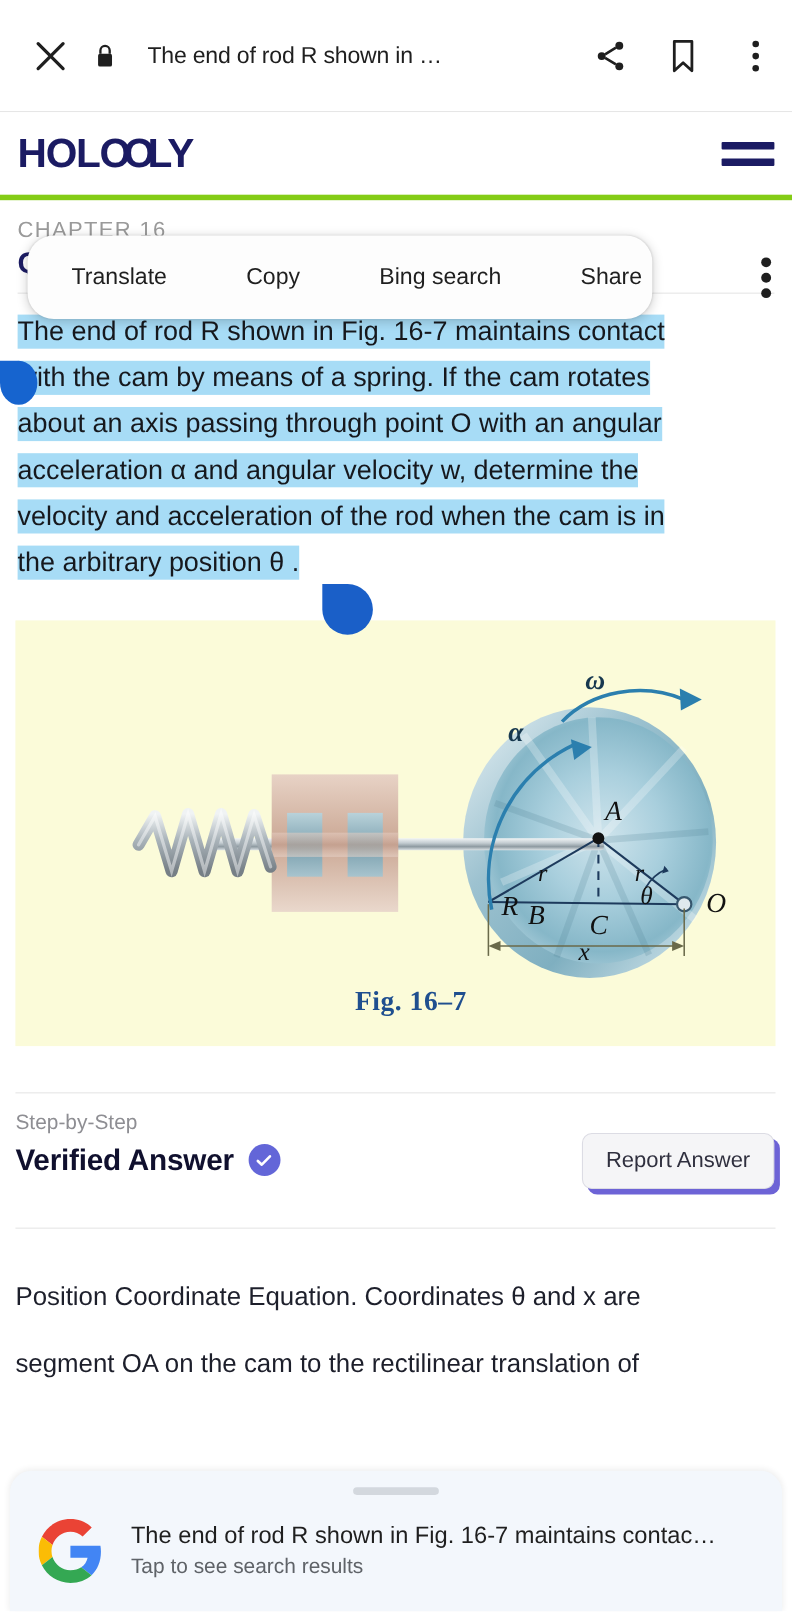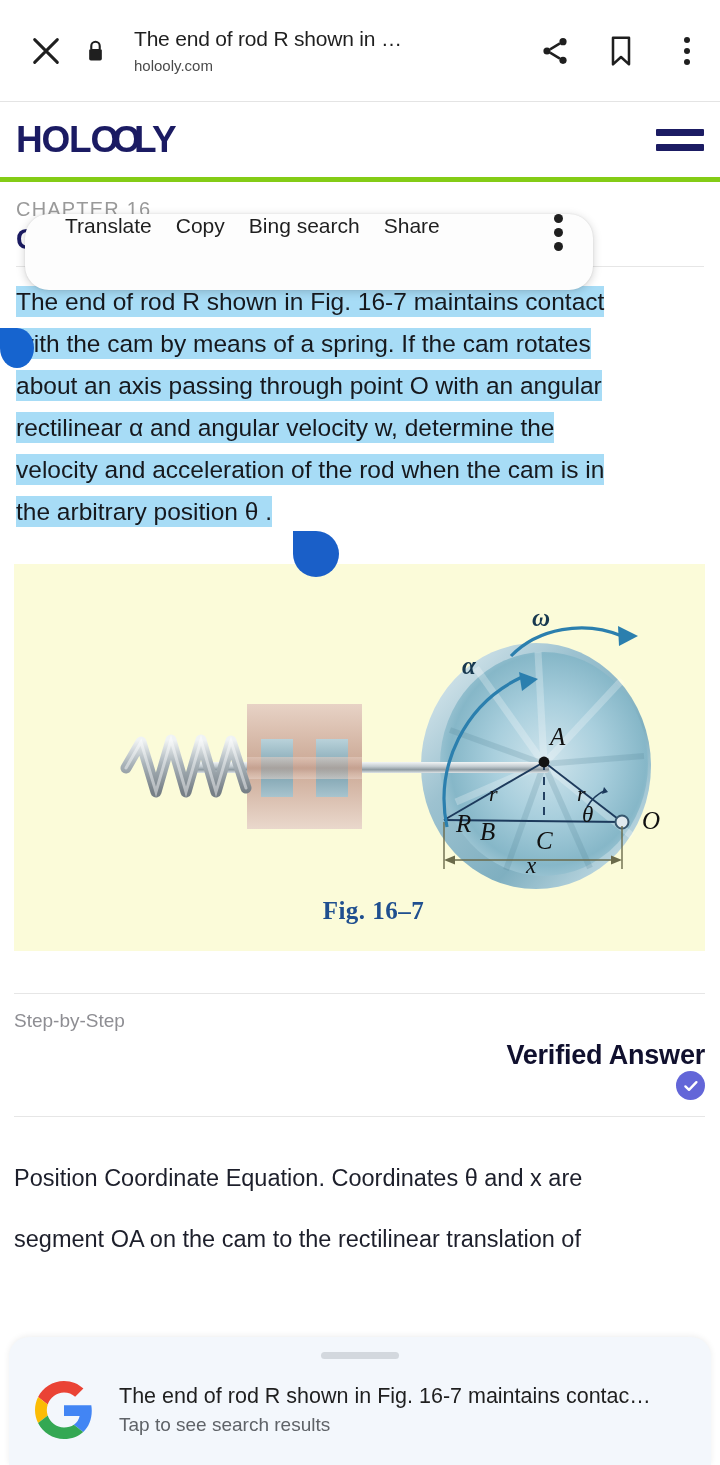--- a/index.html
+++ b/index.html
@@ -74,21 +74,21 @@
   .sel-handle-right {
     position:absolute; left:293px; top:531px; width:46px; height:46px;
     background:#1a5fc8; border-radius:0 50% 50% 50%; z-index:6;
   }
 
   
   .ctx-menu {
     position:absolute; left:25px; top:214px; width:568px; height:76px;
     background:#fdfdfd; border-radius:24px;
     box-shadow:0 2px 10px rgba(0,0,0,0.18), 0 0 2px rgba(0,0,0,0.10);
-    display:flex; align-items:flex-start; z-index:20;
+    display:flex; align-items:center; z-index:20;gap:48px;
   }
   .ctx-item {
     font-size:21px; color:#1f1f1f; padding:0 12px; white-space:nowrap;
   }
   .ctx-item:first-child { margin-left:28px; }
   .ctx-gap { flex:1; }
   .ctx-more { margin-right:30px; }
   .ctx-more .dots-v i { width:9px; height:9px; }
 
   
@@ -99,21 +99,21 @@
   .fig-caption {
     position:absolute; left:0; right:0; bottom:26px; text-align:center;
     font-family:"Liberation Serif", serif; font-weight:bold;
     font-size:25px; color:#1f4f8f; letter-spacing:0.5px;margin-left:28px;
   }
 
   
   .va-sep { position:absolute; left:14px; top:993px; width:691px; height:1px; background:#e6e6e6; }
   .va-block { position:absolute; left:14px; top:1008px; width:691px; height:95px; }
   .va-small { font-size:19px; color:#8e8e93; line-height:26px; }
-  .va-row { display:flex; align-items:flex-end; margin-top:6px;flex-direction:column; }
+  .va-row { display:flex; align-items:flex-start; margin-top:6px; }
   .va-title { font-size:27px; font-weight:bold; color:#10102e; letter-spacing:-0.2px; }
   .va-badge {
     width:29px; height:29px; border-radius:50%; background:#6366d8;
     margin-left:13px; display:flex; align-items:center; justify-content:center;
   }
   .report-btn {
     position:absolute; right:1px; top:22px;
     background:#f5f5f7; border:1px solid #dcdce4; border-radius:9px;
     box-shadow:5px 5px 0 0 #6d63d6;
     padding:13px 21px; font-size:20px; color:#30303f; white-space:nowrap;
@@ -153,21 +153,20 @@
       </svg>
     </div>
     <div class="cct-lock">
       <svg width="19" height="24" viewBox="0 0 18 22">
         <path d="M5 9 V6.2 a4 4 0 0 1 8 0 V9" stroke="#1f1f1f" stroke-width="2" fill="none"></path>
         <rect x="3" y="9" width="12" height="11" rx="1.6" fill="#1f1f1f"></rect>
       </svg>
     </div>
     <div class="cct-titles">
       <div class="cct-title">The end of rod R shown in …</div>
-      <div class="cct-origin">holooly.com</div>
     </div>
     <div class="cct-actions">
       <div class="cct-btn">
         <svg width="32" height="32" viewBox="0 0 24 24">
           <circle cx="18" cy="5" r="2.7" fill="#1f1f1f"></circle>
           <circle cx="6" cy="12" r="2.7" fill="#1f1f1f"></circle>
           <circle cx="18" cy="19" r="2.7" fill="#1f1f1f"></circle>
           <path d="M8.3 10.8 L15.7 6.3 M8.3 13.2 L15.7 17.7" stroke="#1f1f1f" stroke-width="1.8" fill="none"></path>
         </svg>
       </div>
@@ -196,21 +195,21 @@
 
   <div class="content">
     <div class="chapter-label">CHAPTER 16</div>
     <div class="q-label">Q</div>
     <div class="hr"></div>
 
     <div class="qtext">
       <span class="ln"><span class="hl">The end of rod R shown in Fig. 16-7 maintains contact</span></span>
       <span class="ln"><span class="hl">with the cam by means of a spring. If the cam rotates</span></span>
       <span class="ln"><span class="hl">about an axis passing through point O with an angular</span></span>
-      <span class="ln"><span class="hl">rectilinear α and angular velocity w, determine the</span></span>
+      <span class="ln"><span class="hl">acceleration α and angular velocity w, determine the</span></span>
       <span class="ln"><span class="hl">velocity and acceleration of the rod when the cam is in</span></span>
       <span class="ln"><span class="hl">the arbitrary position θ .</span></span>
     </div>
   </div>
 
   <div class="sel-handle-left"></div>
   <div class="sel-handle-right"></div>
 
   <div class="ctx-menu">
     <div class="ctx-item">Translate</div>
@@ -341,20 +340,21 @@
   <div class="va-block">
     <div class="va-small">Step-by-Step</div>
     <div class="va-row">
       <div class="va-title">Verified Answer</div>
       <div class="va-badge">
         <svg width="18" height="18" viewBox="0 0 18 18">
           <path d="M3.4 9.4 L7 12.8 L14.4 5.2" stroke="#ffffff" stroke-width="2.4" fill="none" stroke-linecap="round" stroke-linejoin="round"></path>
         </svg>
       </div>
     </div>
+    <div class="report-btn">Report Answer</div>
   </div>
   <div class="va-sep2"></div>
 
   <div class="ans-body">
     <span class="ln">Position Coordinate Equation. Coordinates θ and x are</span>
     <span class="ln">segment OA on the cam to the rectilinear translation of</span>
   </div>
 
   <div class="g-sheet">
     <div class="g-grip"></div>

